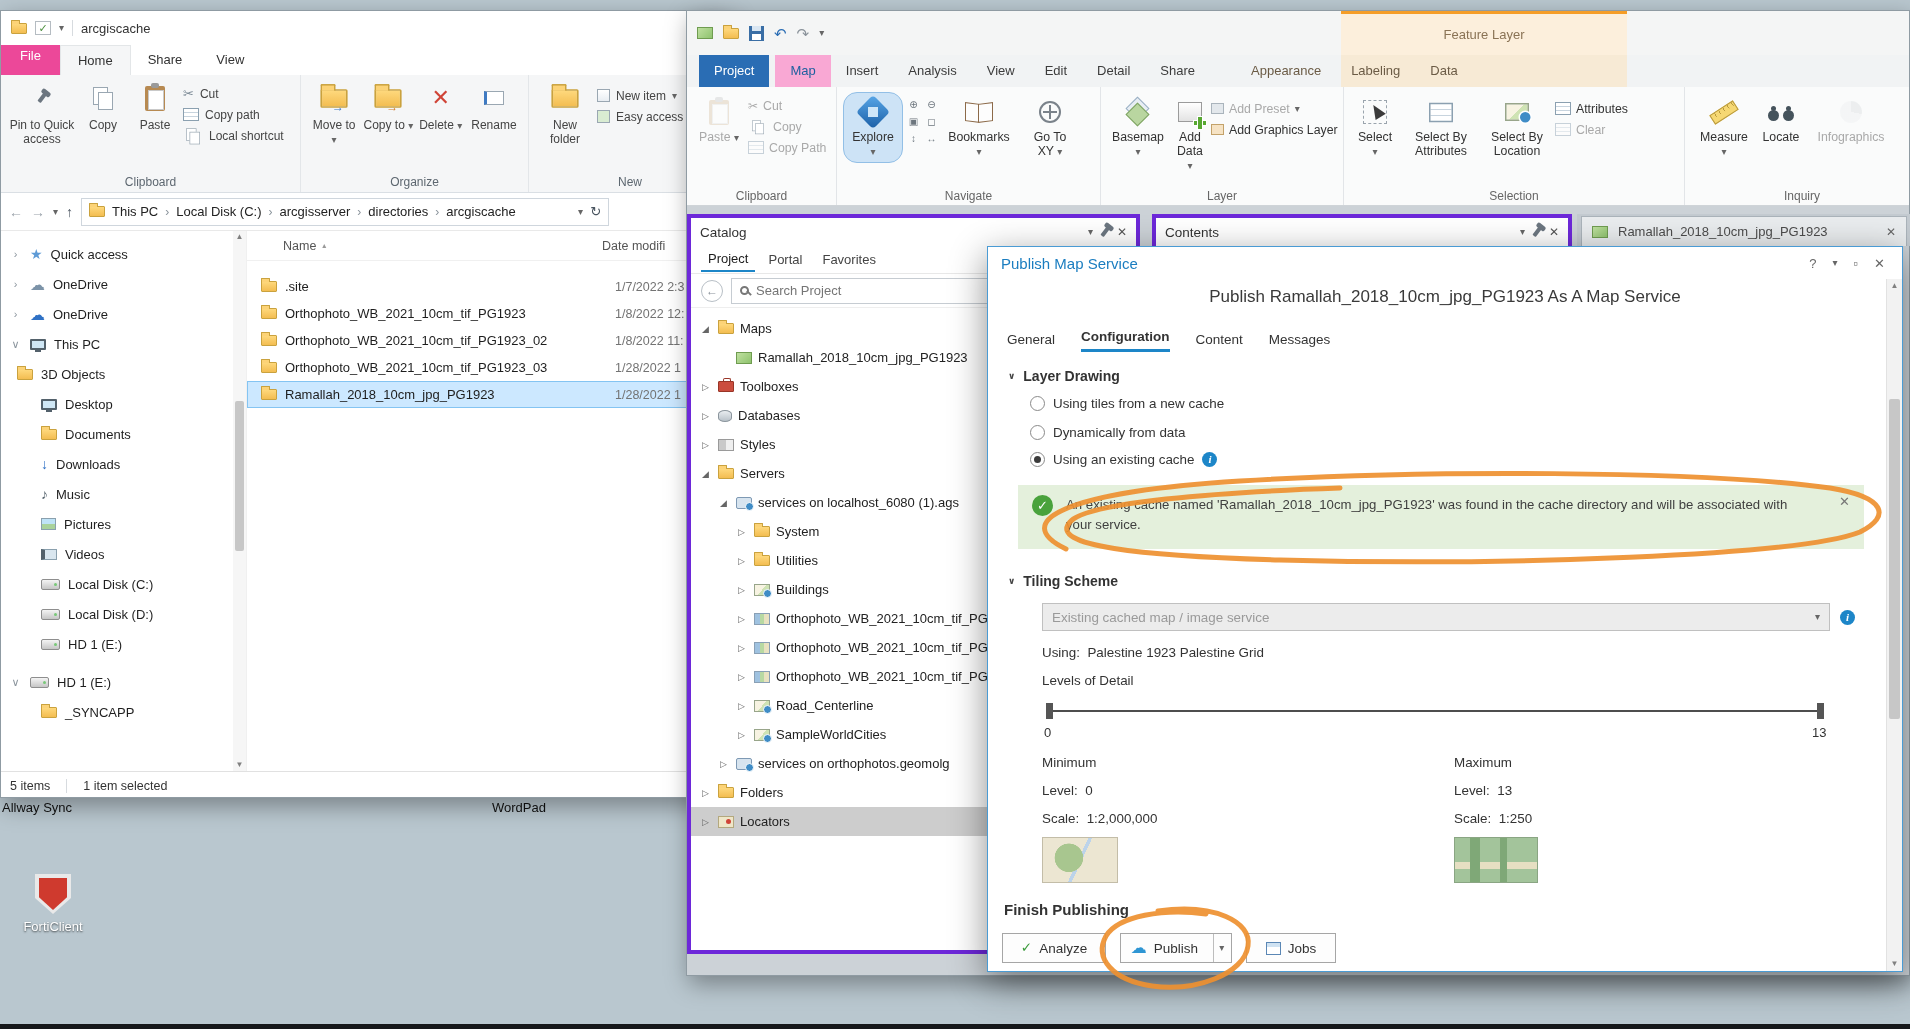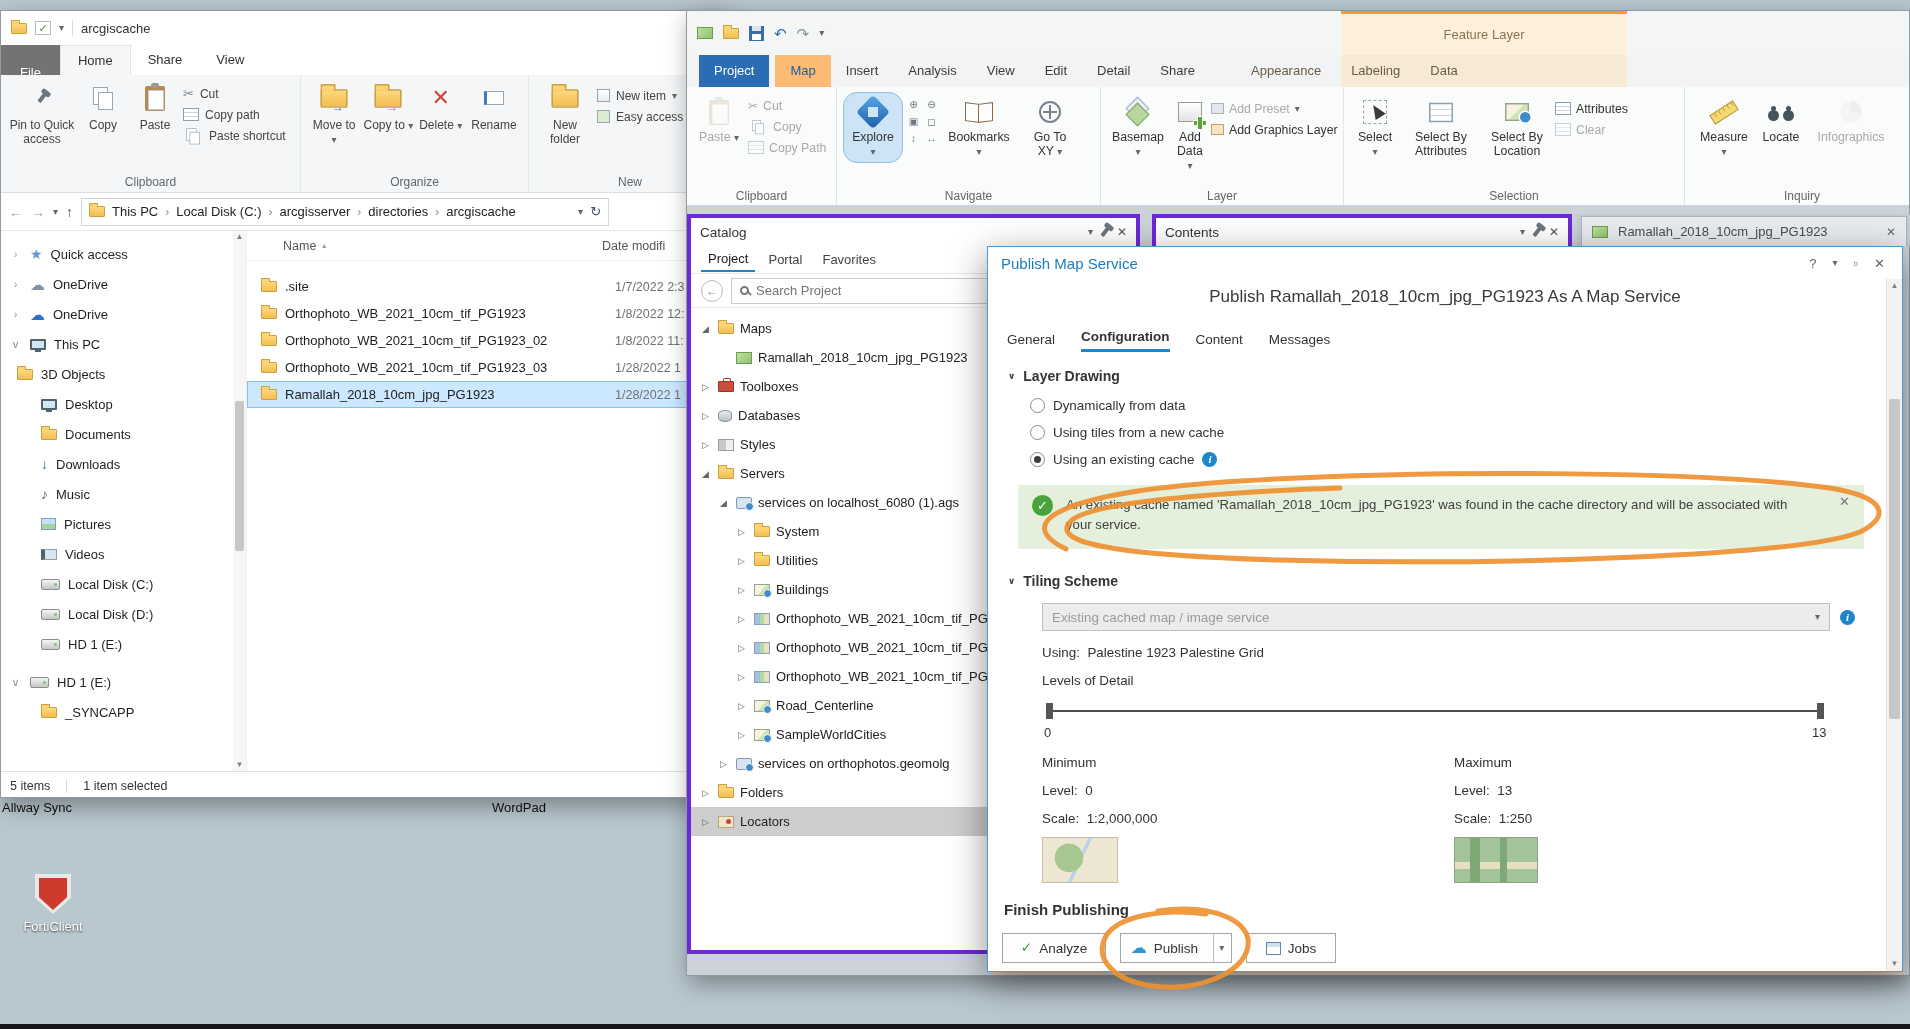--- a/index.html
+++ b/index.html
@@ -77,21 +77,21 @@
   .chev{color:#666;font-size:10px;line-height:1}
   .glyph{line-height:1}
 
   
   .win{position:absolute;background:#fff;box-shadow:3px 8px 22px rgba(0,0,0,.35);border:1px solid #8f9ba3}
 
   
   .x-title{height:34px;display:flex;align-items:center;gap:8px;padding:0 10px;background:#fff}
   .x-tabs{height:30px;display:flex;align-items:stretch;background:#fff}
   .x-tab{padding:7px 17px;font-size:13px;color:#333}
-  .x-tab.file{background:#737373;color:#fff;padding:20px 19px}
+  .x-tab.file{background:#ec4899;color:#fff;padding:3px 19px}
   .x-tab.active{background:#f5f6f7;border:1px solid #e3e6e8;border-bottom:none}
   .x-ribbon{height:118px;background:#f5f6f7;border-bottom:1px solid #dadfe4;position:relative}
   .x-group{position:absolute;top:0;height:100%;border-right:1px solid #e3e6e9;display:flex;align-items:flex-start;gap:4px;padding:6px 8px 0}
   .x-glabel{position:absolute;bottom:3px;left:0;right:0;text-align:center;font-size:12px;color:#5d6770}
   .xbig{display:flex;flex-direction:column;align-items:center;font-size:12px;color:#444;text-align:center;line-height:1.15;gap:4px}
   .xbig .ico{height:34px;display:flex;align-items:center;justify-content:center}
   .xsmall{display:flex;align-items:center;gap:6px;height:21px;font-size:12px;color:#444;white-space:nowrap}
   .x-addr{height:38px;display:flex;align-items:center;gap:8px;padding:0 8px;border-bottom:1px solid #e9e9e9}
   .navg{font-size:14px;color:#9aa2aa}
   .navg.en{color:#4a5560}
@@ -107,21 +107,21 @@
   .x-frow{height:27px;display:flex;align-items:center;font-size:13px;color:#1d1d1d}
   .x-frow.sel{background:#cce8ff;box-shadow:inset 0 0 0 1px #84c4f2}
   .x-fdate{color:#737373;font-size:12.5px}
   .x-status{height:28px;border-top:1px solid #e1e1e1;display:flex;align-items:center;font-size:12.5px;color:#333;padding:0 9px;gap:16px}
 
   
   .a-title{height:44px;position:relative;background:#f4f5f5}
   .a-tabs{height:32px;background:#f1f3f4;position:relative;display:flex;align-items:stretch;padding-left:12px}
   .a-tab{padding:8px 15px;font-size:13px;color:#3c3c3c;white-space:nowrap}
   .a-tab.project{background:#2a6db4;color:#fff}
-  .a-tab.active{background:#fdba74;color:#1c5f9e}
+  .a-tab.active{background:#f9a8d4;color:#1c5f9e}
   .a-tab.ctx{color:#6b5b45}
   .a-ribbon{height:119px;background:#fafbfb;border-bottom:1px solid #cfd4d8;position:relative}
   .a-group{position:absolute;top:0;bottom:0;border-right:1px solid #e2e5e8;display:flex;align-items:flex-start;gap:3px;padding:5px 6px 0}
   .a-glabel{position:absolute;bottom:2px;left:0;right:0;text-align:center;font-size:12px;color:#666}
   .rbig{display:flex;flex-direction:column;align-items:center;font-size:12.3px;color:#333;text-align:center;line-height:1.12;gap:3px;padding:3px 4px;border:1px solid transparent}
   .rbig .ico{height:32px;display:flex;align-items:center;justify-content:center}
   .rbig.active{background:#cde3f6;border:1px solid #92bfe6;border-radius:14px}
   .rsmall{display:flex;align-items:center;gap:5px;font-size:12.3px;height:21px;color:#333;white-space:nowrap}
   .dis{color:#a9a9a9 !important}
   .dis .ico,.dis .folder-ic,.dis .clip-ic,.dis .attr-ic,.dis .infog-ic{opacity:.45}
@@ -212,21 +212,21 @@
         <div class="xsmall">
             <span class="glyph" style="color:#7a8894;font-size:13px">✂</span>
             <span>Cut</span>
           </div>
         <div class="xsmall">
             <span class="attr-ic"></span>
             <span>Copy path</span>
           </div>
         <div class="xsmall">
             <span class="pages-ic" style="transform:scale(.7)"></span>
-            <span>Paste shortcut</span>
+            <span>Local shortcut</span>
           </div>
       </div>
       <div class="x-glabel">Clipboard</div>
     </div>
     <div class="x-group" style="left:300px;width:228px">
       <div class="xbig" style="width:52px">
         <span class="ico" style="position:relative">
             <span class="folder-ic big-ic"></span>
             <span class="glyph abs" style="right:-2px;bottom:2px;color:#2f71c5;font-size:12px;font-weight:bold">→</span>
           </span>
@@ -724,27 +724,27 @@
     <span class="d-tab">General</span>
     <span class="d-tab active">Configuration</span>
     <span class="d-tab">Content</span>
     <span class="d-tab">Messages</span>
   </div>
 
   <div class="sect" style="margin:16px 0 0 20px">
     <span class="chev">∨</span>
     <span>Layer Drawing</span>
   </div>
+  <div class="radio-row" style="margin:12px 0 0 42px">
+    <span class="radio"></span>
+    <span>Using tiles from a new cache</span>
+  </div>
   <div class="radio-row" style="margin:14px 0 0 42px">
     <span class="radio"></span>
     <span>Dynamically from data</span>
-  </div>
-  <div class="radio-row" style="margin:12px 0 0 42px">
-    <span class="radio"></span>
-    <span>Using tiles from a new cache</span>
   </div>
   <div class="radio-row" style="margin:12px 0 0 42px">
     <span class="radio on"></span>
     <span>Using an existing cache</span>
     <span class="info-ic">i</span>
   </div>
   <div class="msg" style="position:absolute;left:30px;top:238px;width:846px;height:64px">
     <span class="okcheck">✓</span>
     <span style="max-width:740px">An existing cache named 'Ramallah_2018_10cm_jpg_PG1923' was found in the cache directory and will be associated with your service.</span>
     <span class="glyph" style="margin-left:auto;color:#777;font-size:13px">✕</span>

